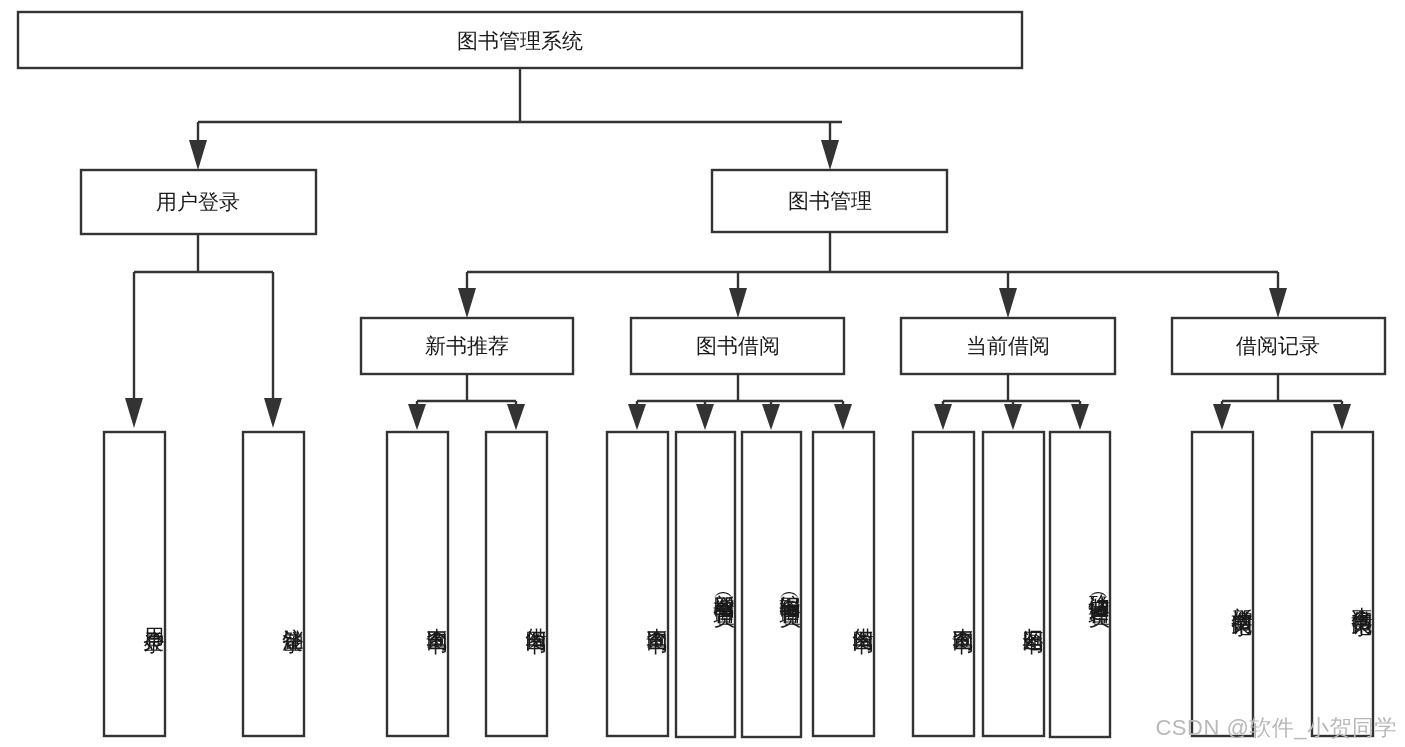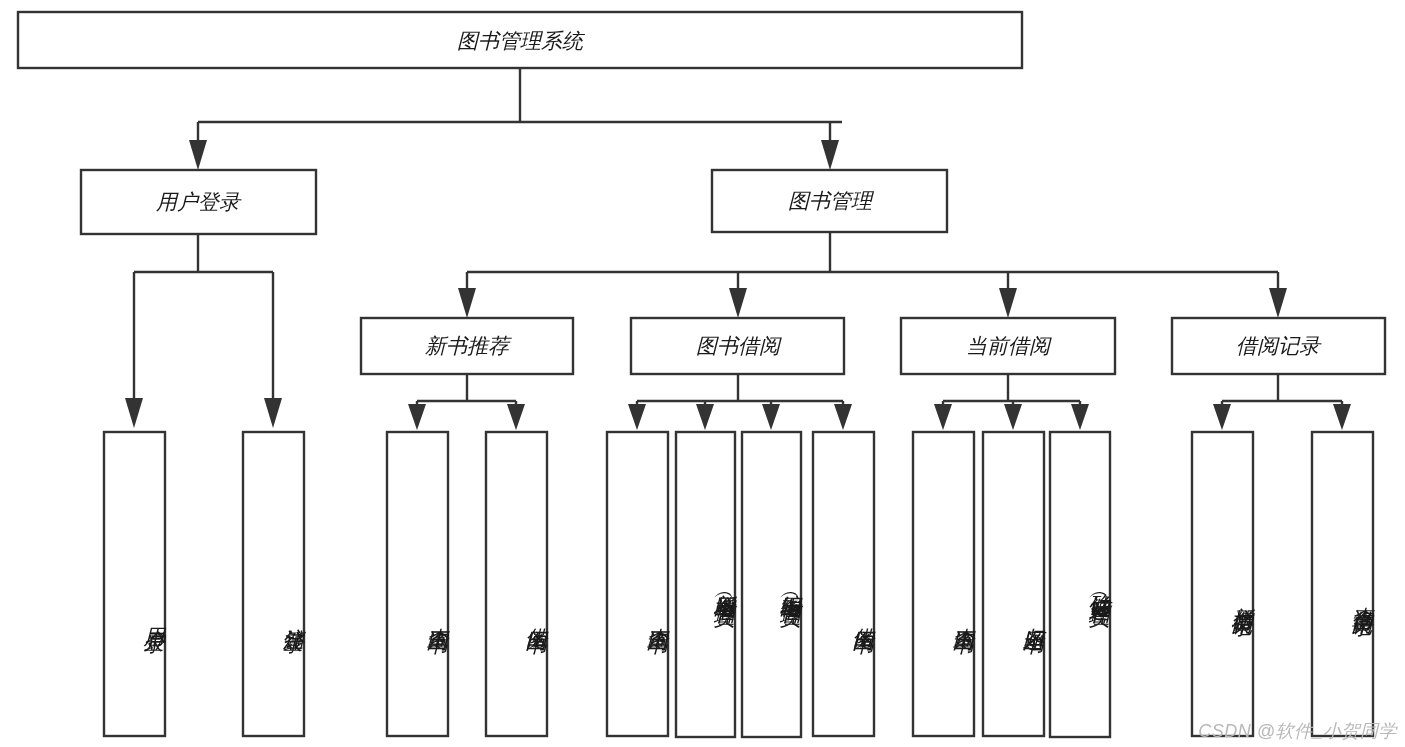--- a/index.html
+++ b/index.html
@@ -11,21 +11,20 @@
     width: 1405px;
     height: 747px;
     font-family: "Liberation Sans", "DejaVu Sans", sans-serif;
     overflow: hidden;
   }
   #diagram-root {
     position: relative;
     width: 1405px;
     height: 747px;
     background: #ffffff;
-    font-style: italic;
   }
   svg#flow-svg {
     position: absolute;
     left: 0;
     top: 0;
     width: 1405px;
     height: 747px;
     display: block;
   }
   .node-box {
@@ -64,21 +63,21 @@
     align-items: flex-start;
     justify-content: center;
     pointer-events: none;
     user-select: none;
   }
   .watermark {
     position: absolute;
     right: 8px;
     bottom: 4px;
     font-family: "Liberation Sans", "DejaVu Sans", sans-serif;
-    font-size: 18px;
+    font-size: 22px;
     color: #b8b8b8;
     white-space: nowrap;
     letter-spacing: 0.5px;
   }
 </style>
 </head>
 <body>
 
 <div id="diagram-root">
 

